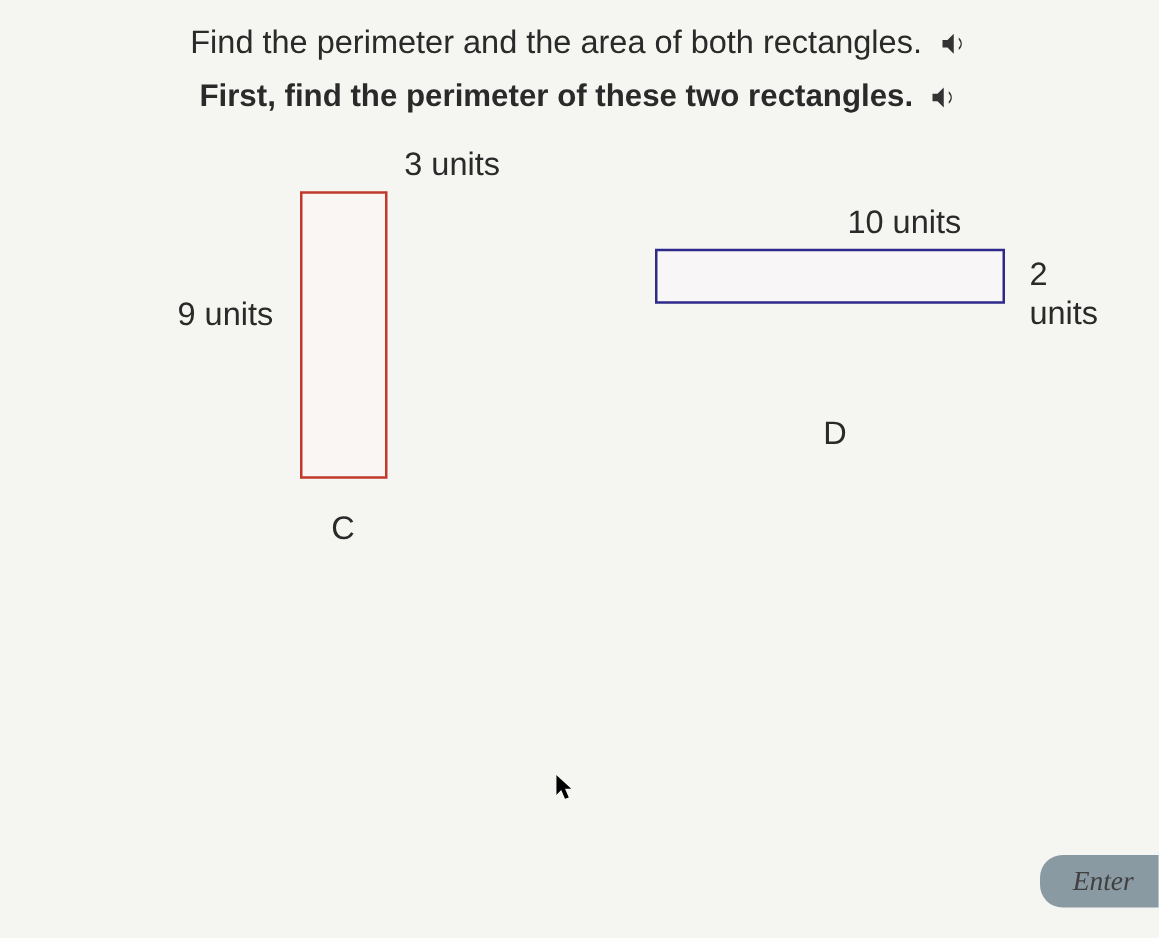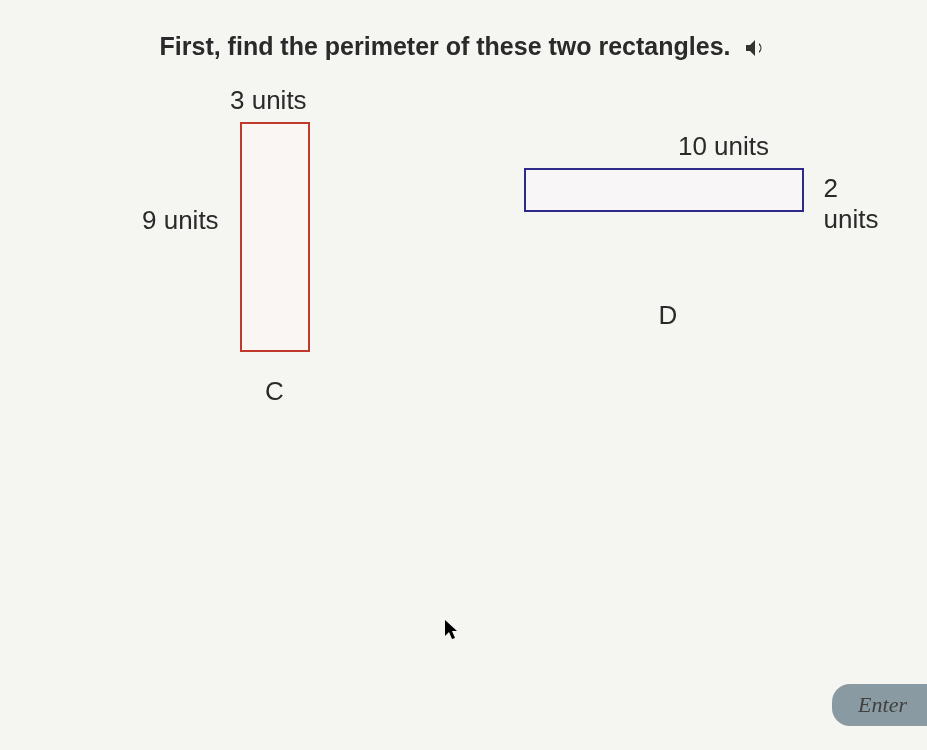--- a/index.html
+++ b/index.html
@@ -16,21 +16,21 @@
   .title { font-size: 26px; font-weight: 400; color: #2a2a2a; }
   .subtitle { font-size: 25px; font-weight: 700; color: #2a2a2a; margin-top: 14px; }
   .sound-icon {
     display: inline-block; vertical-align: middle; margin-left: 6px;
     width: 24px; height: 24px;
   }
   .cols { display: flex; margin-top: 24px; }
   .col { width: 50%; position: relative; }
   
   .rect-c-wrap { position: relative; margin-left: 200px; width: 200px; }
-  .rect-c-top-label { font-size: 26px; text-align: left; margin-left: 30px; margin-bottom: 6px; }
+  .rect-c-top-label { font-size: 26px; text-align: right; margin-left: 30px; margin-bottom: 6px; }
   .rect-c {
     width: 70px; height: 230px;
     border: 2px solid #c0392b;
     background: #f9f6f4;
     margin-left: 40px;
   }
   .rect-c-side-label {
     position: absolute; left: -58px; top: 120px;
     font-size: 26px;
   }
@@ -59,20 +59,29 @@
     font-size: 22px; padding: 8px 20px 8px 26px;
     border-radius: 18px 0 0 18px;
     border: none; font-style: italic;
     font-family: Georgia, serif;
   }
 </style>
 </head>
 <body>
 
 <div class="header">
+  <div class="title">
+    <span>Find the perimeter and the area of both rectangles.</span>
+    <span class="sound-icon">
+      <svg viewBox="0 0 24 24" width="24" height="24">
+          <path fill="#333" d="M3 9v6h4l5 5V4L7 9H3z"></path>
+          <path fill="#333" d="M16 7c1.5 1.2 2.5 3 2.5 5s-1 3.8-2.5 5v-2c.9-.8 1.5-1.8 1.5-3s-.6-2.2-1.5-3V7z"></path>
+        </svg>
+    </span>
+  </div>
   <div class="subtitle">
     <span>First, find the perimeter of these two rectangles.</span>
     <span class="sound-icon">
       <svg viewBox="0 0 24 24" width="24" height="24">
           <path fill="#333" d="M3 9v6h4l5 5V4L7 9H3z"></path>
           <path fill="#333" d="M16 7c1.5 1.2 2.5 3 2.5 5s-1 3.8-2.5 5v-2c.9-.8 1.5-1.8 1.5-3s-.6-2.2-1.5-3V7z"></path>
         </svg>
     </span>
   </div>
 </div>

